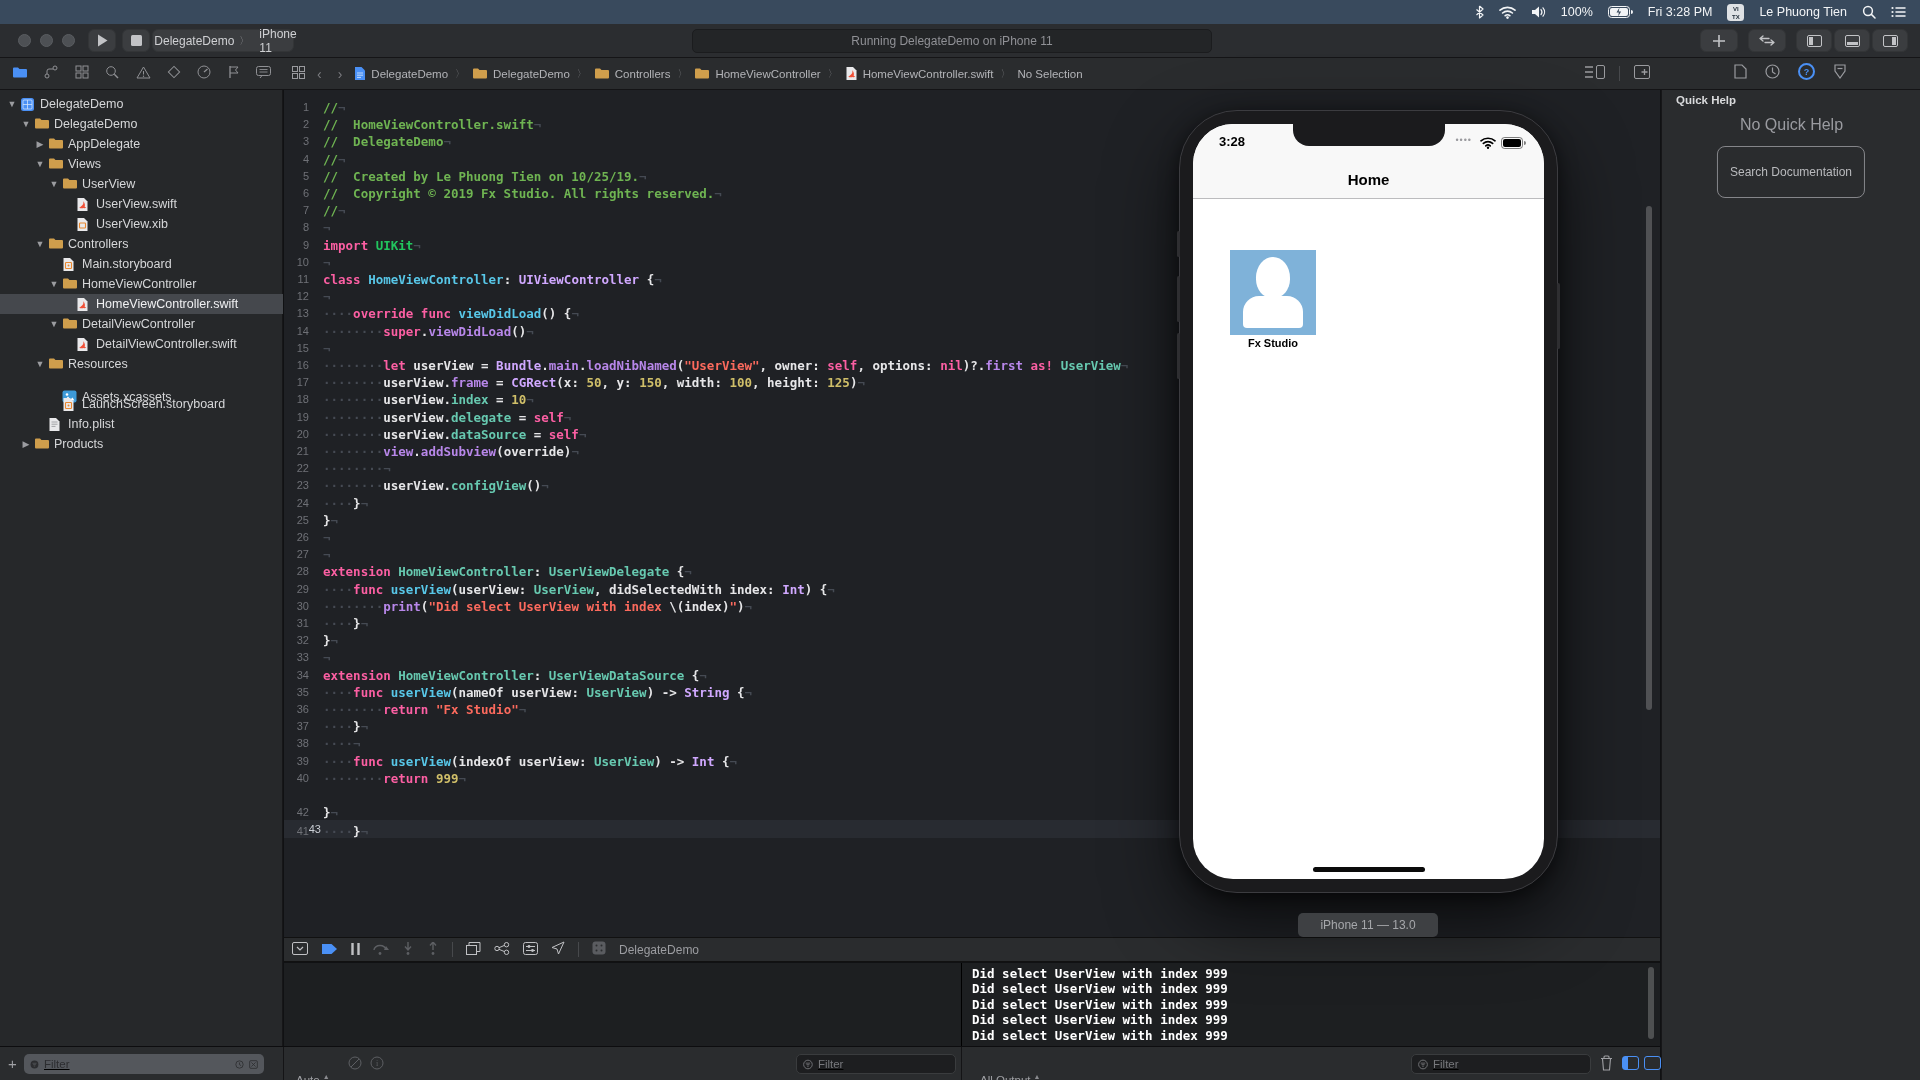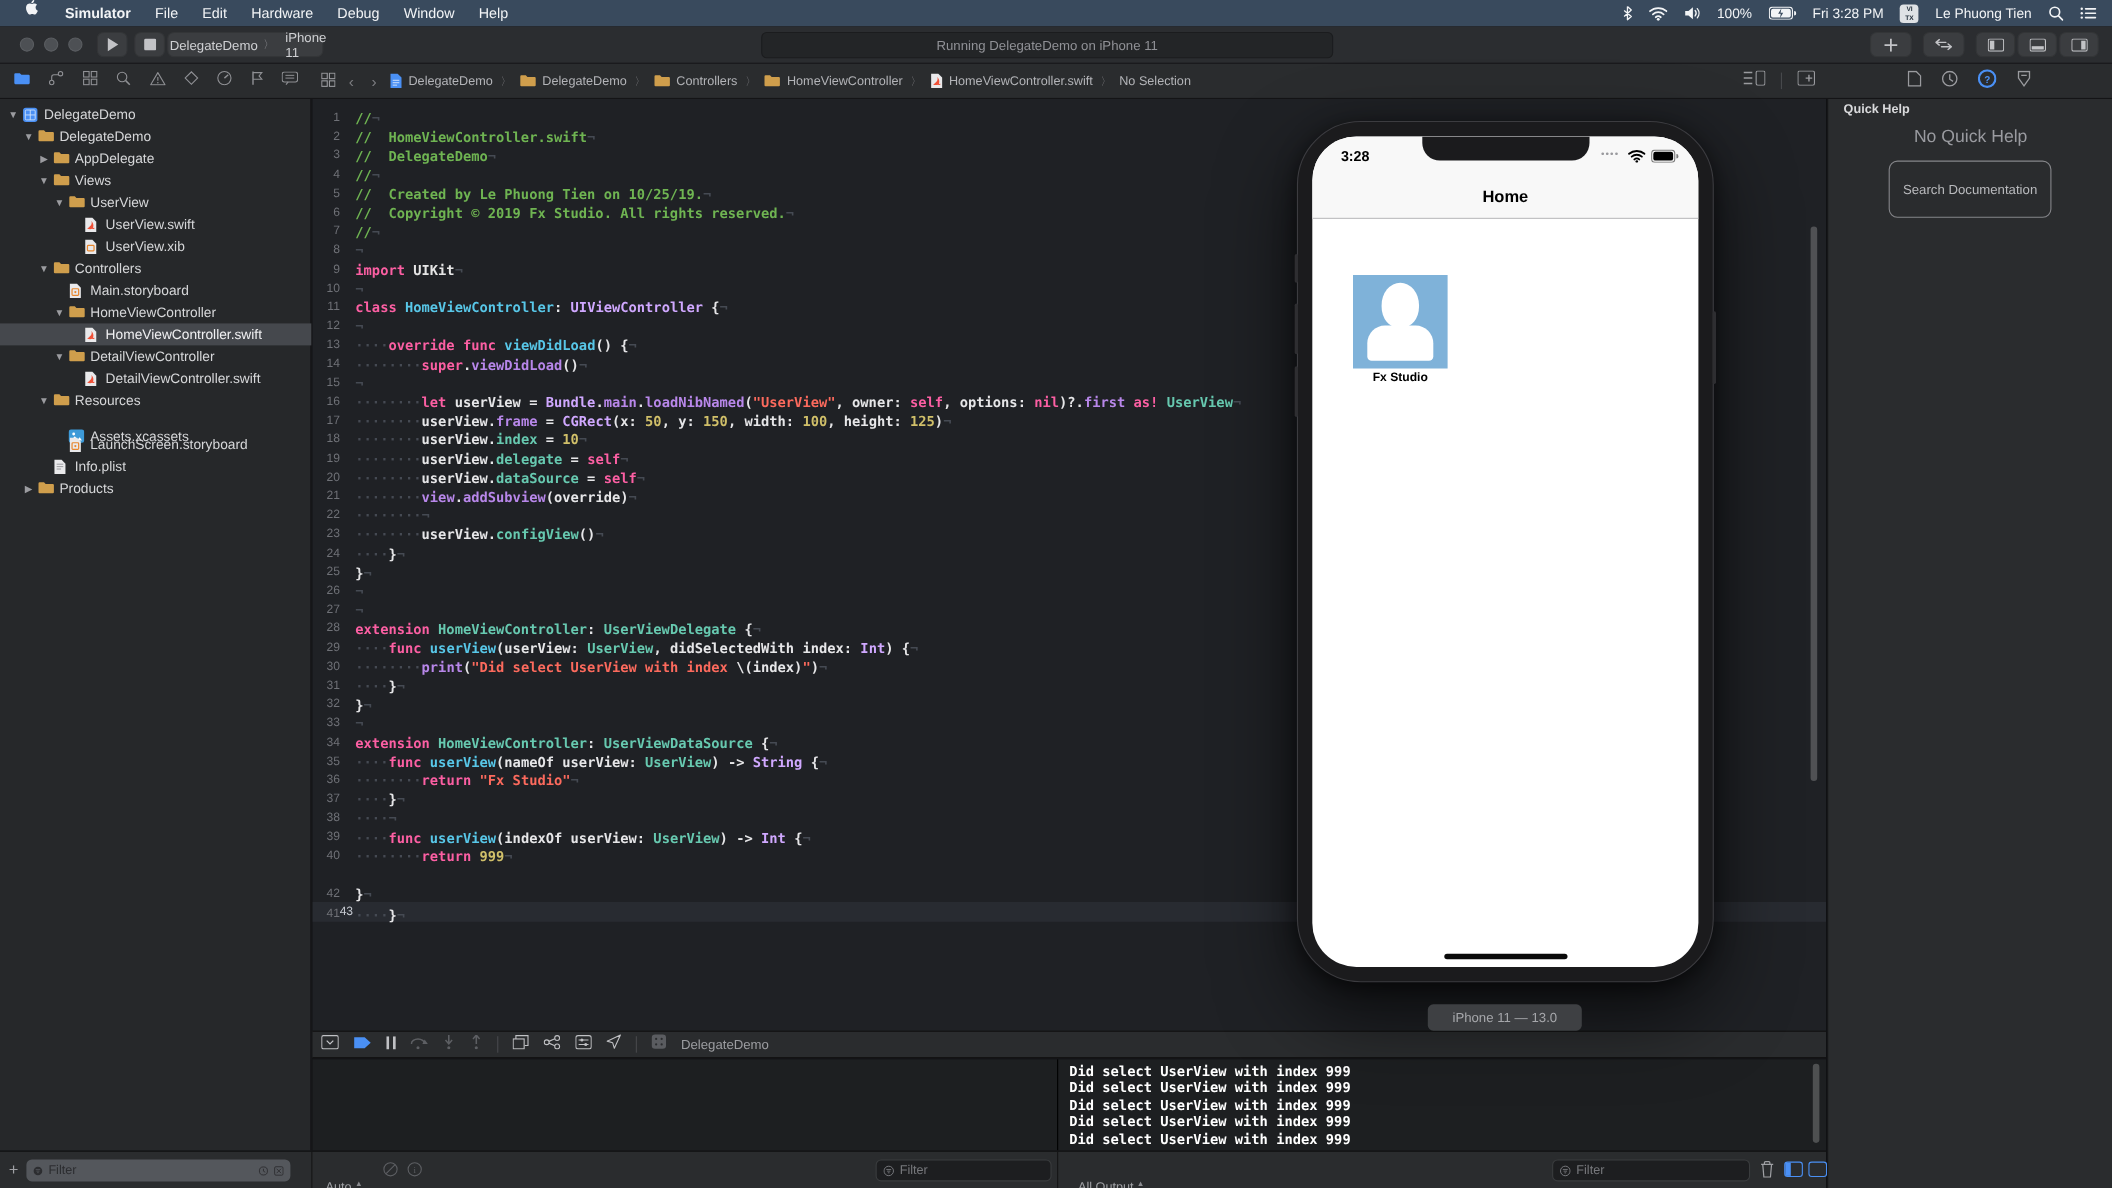--- a/index.html
+++ b/index.html
@@ -56,21 +56,21 @@
   .dbsep { width:1px; height:15px; background:#47494c; }
   #debugarea { left:284px; top:963px; width:1376px; height:83px; background:#1d1f21; }
   #vars-pane { position:absolute; left:0; top:0; width:677px; height:83px; }
   #console-pane { position:absolute; left:677px; top:0; width:699px; height:83px; border-left:1px solid #000; }
   .conline { position:absolute; left:10px; font-family:"DejaVu Sans Mono", monospace; font-weight:bold; font-size:12.5px; color:#fff; white-space:pre; }
   #console-scroll { position:absolute; right:6px; top:4px; width:6px; height:72px; background:rgba(255,255,255,.22); border-radius:3px; }
 
   
   #bottombar { left:0; top:1046px; width:1660px; height:34px; background:#2a2c2e; border-top:1px solid #0d0d0f; }
   .vline { position:absolute; top:0; width:1px; height:34px; background:#141416; }
-  .ffield { position:absolute; top:7px; height:20px; border-radius:5px; display:flex; align-items:center; gap:5px; padding:0 6px; }
+  .ffield { position:absolute; top:7px; height:20px; border-radius:5px; display:flex; align-items:center; gap:5px; padding:0 6px;text-decoration:underline; }
   .ffield input { border:none; outline:none; background:transparent; font-size:11.5px; width:100%; font-family:"Liberation Sans",sans-serif; }
   #f-side { left:24px; width:240px; background:#54575c; }
   #f-side input { color:#1f2022; } #f-side input::placeholder { color:#2c2d30; }
   .darkfield { background:#1d1e20; border:1px solid #3a3c3e; }
   .darkfield input { color:#85868a; } .darkfield input::placeholder { color:#77787c; }
   .scopebtn { position:absolute; top:26px; font-size:11.5px; color:#9fa0a4; display:flex; align-items:center; gap:3px; }
   .stepper { font-size:7px; line-height:7px; color:#8a8b8f; display:flex; flex-direction:column; }
   .cbtn { position:absolute; top:9px; width:17px; height:14px; border:1.5px solid #4a90f5; border-radius:3px; }
 
   
@@ -95,34 +95,20 @@
   #home-ind { position:absolute; left:50%; transform:translateX(-50%); bottom:7px; width:112px; height:5px; border-radius:3px; background:#0a0a0a; }
   #sim-pill { left:1298px; top:913px; width:140px; height:24px; background:#3e4043; border-radius:5px; color:#a6a7ab; font-size:12px; display:flex; align-items:center; justify-content:center; z-index:41; white-space:nowrap; padding:0 10px; }
   .cell-dots { color:#9a9a9e; font-size:9px; letter-spacing:1px; }
 </style>
 </head>
 <body>
 
 <div id="root">
 
   <div id="menubar" class="abs">
-    <div id="menu-left">
-      <span class="mitem">
-        <svg width="14" height="16" viewBox="0 0 14 16" fill="#f2f4f6">
-            <path d="M9.3 2.6c.6-.7 1-1.7.9-2.6-.9 0-1.9.6-2.5 1.3-.6.6-1 1.6-.9 2.5 1 .1 1.9-.5 2.5-1.2zM11.7 8.5c0-2 1.6-2.9 1.7-3-.9-1.4-2.4-1.6-2.9-1.6-1.2-.1-2.4.7-3 .7-.6 0-1.6-.7-2.6-.7C3.5 4 2.2 4.7 1.5 6c-1.5 2.6-.4 6.4 1.1 8.5.7 1 1.5 2.2 2.6 2.1 1-.1 1.4-.7 2.7-.7s1.6.7 2.7.7 1.8-1 2.5-2.1c.8-1.2 1.1-2.3 1.1-2.4-.1 0-2.5-.9-2.5-3.6z" transform="scale(0.8)"></path>
-          </svg>
-      </span>
-    <span class="mitem app">Simulator</span>
-        <span class="mitem">File</span>
-        <span class="mitem">Edit</span>
-        <span class="mitem">Hardware</span>
-        <span class="mitem">Debug</span>
-        <span class="mitem">Window</span>
-        <span class="mitem">Help</span>
-      </div>
     <div id="menu-right">
       <span class="mstat">
           <svg width="9" height="14" viewBox="0 0 9 14">
             <path d="M4.5 1 v12 l3.5-3L1.5 4.5 M4.5 1 l3.5 3L1.5 10" stroke="#f2f4f6" stroke-width="1.2" fill="none" stroke-linejoin="round"></path>
           </svg>
         </span>
       <span class="mstat">
           <svg width="17" height="13" viewBox="0 0 17 13">
             <path d="M1 4.2 C5.2 .4 11.8 .4 16 4.2 M3.6 7 C6.4 4.5 10.6 4.5 13.4 7 M6.2 9.7 C7.5 8.6 9.5 8.6 10.8 9.7" stroke="#f2f4f6" stroke-width="1.6" fill="none" stroke-linecap="round"></path>
             <circle cx="8.5" cy="11.6" r="1.3" fill="#f2f4f6"></circle>
@@ -496,21 +482,21 @@
     <div id="curline" style="top: 730.4px;"></div>
     <div id="code">
         <div class="codeline" style="top: 9px;"><span class="lnum">1</span><span class="ctext"><span style="color:#6fb452">//</span><span style="color:#454a53">¬</span></span></div>
         <div class="codeline" style="top: 26.2px;"><span class="lnum">2</span><span class="ctext"><span style="color:#6fb452">//  HomeViewController.swift</span><span style="color:#454a53">¬</span></span></div>
         <div class="codeline" style="top: 43.4px;"><span class="lnum">3</span><span class="ctext"><span style="color:#6fb452">//  DelegateDemo</span><span style="color:#454a53">¬</span></span></div>
         <div class="codeline" style="top: 60.6px;"><span class="lnum">4</span><span class="ctext"><span style="color:#6fb452">//</span><span style="color:#454a53">¬</span></span></div>
         <div class="codeline" style="top: 77.8px;"><span class="lnum">5</span><span class="ctext"><span style="color:#6fb452">//  Created by Le Phuong Tien on 10/25/19.</span><span style="color:#454a53">¬</span></span></div>
         <div class="codeline" style="top: 95px;"><span class="lnum">6</span><span class="ctext"><span style="color:#6fb452">//  Copyright © 2019 Fx Studio. All rights reserved.</span><span style="color:#454a53">¬</span></span></div>
         <div class="codeline" style="top: 112.2px;"><span class="lnum">7</span><span class="ctext"><span style="color:#6fb452">//</span><span style="color:#454a53">¬</span></span></div>
         <div class="codeline" style="top: 129.4px;"><span class="lnum">8</span><span class="ctext"><span style="color:#454a53">¬</span></span></div>
-        <div class="codeline" style="top: 146.6px;"><span class="lnum">9</span><span class="ctext"><span style="color:#fc5fa3;font-weight:700">import</span><span style="color:#e5e5e5"> UIKit</span><span style="color:#454a53">¬</span></span></div>
+        <div class="codeline" style="top: 146.6px;"><span class="lnum">9</span><span class="ctext"><span style="color:#fc5fa3;font-weight:700">import</span><span style="color:#22c55e"> UIKit</span><span style="color:#454a53">¬</span></span></div>
         <div class="codeline" style="top: 163.8px;"><span class="lnum">10</span><span class="ctext"><span style="color:#454a53">¬</span></span></div>
         <div class="codeline" style="top: 181px;"><span class="lnum">11</span><span class="ctext"><span style="color:#fc5fa3;font-weight:700">class</span><span style="color:#e6e6e8"> </span><span style="color:#58c7e8">HomeViewController</span><span style="color:#e6e6e8">: </span><span style="color:#d0a8ff">UIViewController</span><span style="color:#e6e6e8"> {</span><span style="color:#454a53">¬</span></span></div>
         <div class="codeline" style="top: 198.2px;"><span class="lnum">12</span><span class="ctext"><span style="color:#454a53">¬</span></span></div>
         <div class="codeline" style="top: 215.4px;"><span class="lnum">13</span><span class="ctext"><span style="color:#454a53">····</span><span style="color:#fc5fa3;font-weight:700">override</span><span style="color:#e6e6e8"> </span><span style="color:#fc5fa3;font-weight:700">func</span><span style="color:#e6e6e8"> </span><span style="color:#58c7e8">viewDidLoad</span><span style="color:#e6e6e8">() {</span><span style="color:#454a53">¬</span></span></div>
         <div class="codeline" style="top: 232.6px;"><span class="lnum">14</span><span class="ctext"><span style="color:#454a53">········</span><span style="color:#fc5fa3;font-weight:700">super</span><span style="color:#e6e6e8">.</span><span style="color:#b887ea">viewDidLoad</span><span style="color:#e6e6e8">()</span><span style="color:#454a53">¬</span></span></div>
         <div class="codeline" style="top: 249.8px;"><span class="lnum">15</span><span class="ctext"><span style="color:#454a53">¬</span></span></div>
         <div class="codeline" style="top: 267px;"><span class="lnum">16</span><span class="ctext"><span style="color:#454a53">········</span><span style="color:#fc5fa3;font-weight:700">let</span><span style="color:#e6e6e8"> userView = </span><span style="color:#d0a8ff">Bundle</span><span style="color:#e6e6e8">.</span><span style="color:#b887ea">main</span><span style="color:#e6e6e8">.</span><span style="color:#b887ea">loadNibNamed</span><span style="color:#e6e6e8">(</span><span style="color:#fc6a5d">"UserView"</span><span style="color:#e6e6e8">, owner: </span><span style="color:#fc5fa3;font-weight:700">self</span><span style="color:#e6e6e8">, options: </span><span style="color:#fc5fa3;font-weight:700">nil</span><span style="color:#e6e6e8">)?.</span><span style="color:#b887ea">first</span><span style="color:#e6e6e8"> </span><span style="color:#fc5fa3;font-weight:700">as!</span><span style="color:#e6e6e8"> </span><span style="color:#67c9b0">UserView</span><span style="color:#454a53">¬</span></span></div>
         <div class="codeline" style="top: 284.2px;"><span class="lnum">17</span><span class="ctext"><span style="color:#454a53">········</span><span style="color:#e6e6e8">userView.</span><span style="color:#b887ea">frame</span><span style="color:#e6e6e8"> = </span><span style="color:#d0a8ff">CGRect</span><span style="color:#e6e6e8">(x: </span><span style="color:#d0bf69">50</span><span style="color:#e6e6e8">, y: </span><span style="color:#d0bf69">150</span><span style="color:#e6e6e8">, width: </span><span style="color:#d0bf69">100</span><span style="color:#e6e6e8">, height: </span><span style="color:#d0bf69">125</span><span style="color:#e6e6e8">)</span><span style="color:#454a53">¬</span></span></div>
         <div class="codeline" style="top: 301.4px;"><span class="lnum">18</span><span class="ctext"><span style="color:#454a53">········</span><span style="color:#e6e6e8">userView.</span><span style="color:#67c9b0">index</span><span style="color:#e6e6e8"> = </span><span style="color:#d0bf69">10</span><span style="color:#454a53">¬</span></span></div>
         <div class="codeline" style="top: 318.6px;"><span class="lnum">19</span><span class="ctext"><span style="color:#454a53">········</span><span style="color:#e6e6e8">userView.</span><span style="color:#67c9b0">delegate</span><span style="color:#e6e6e8"> = </span><span style="color:#fc5fa3;font-weight:700">self</span><span style="color:#454a53">¬</span></span></div>

